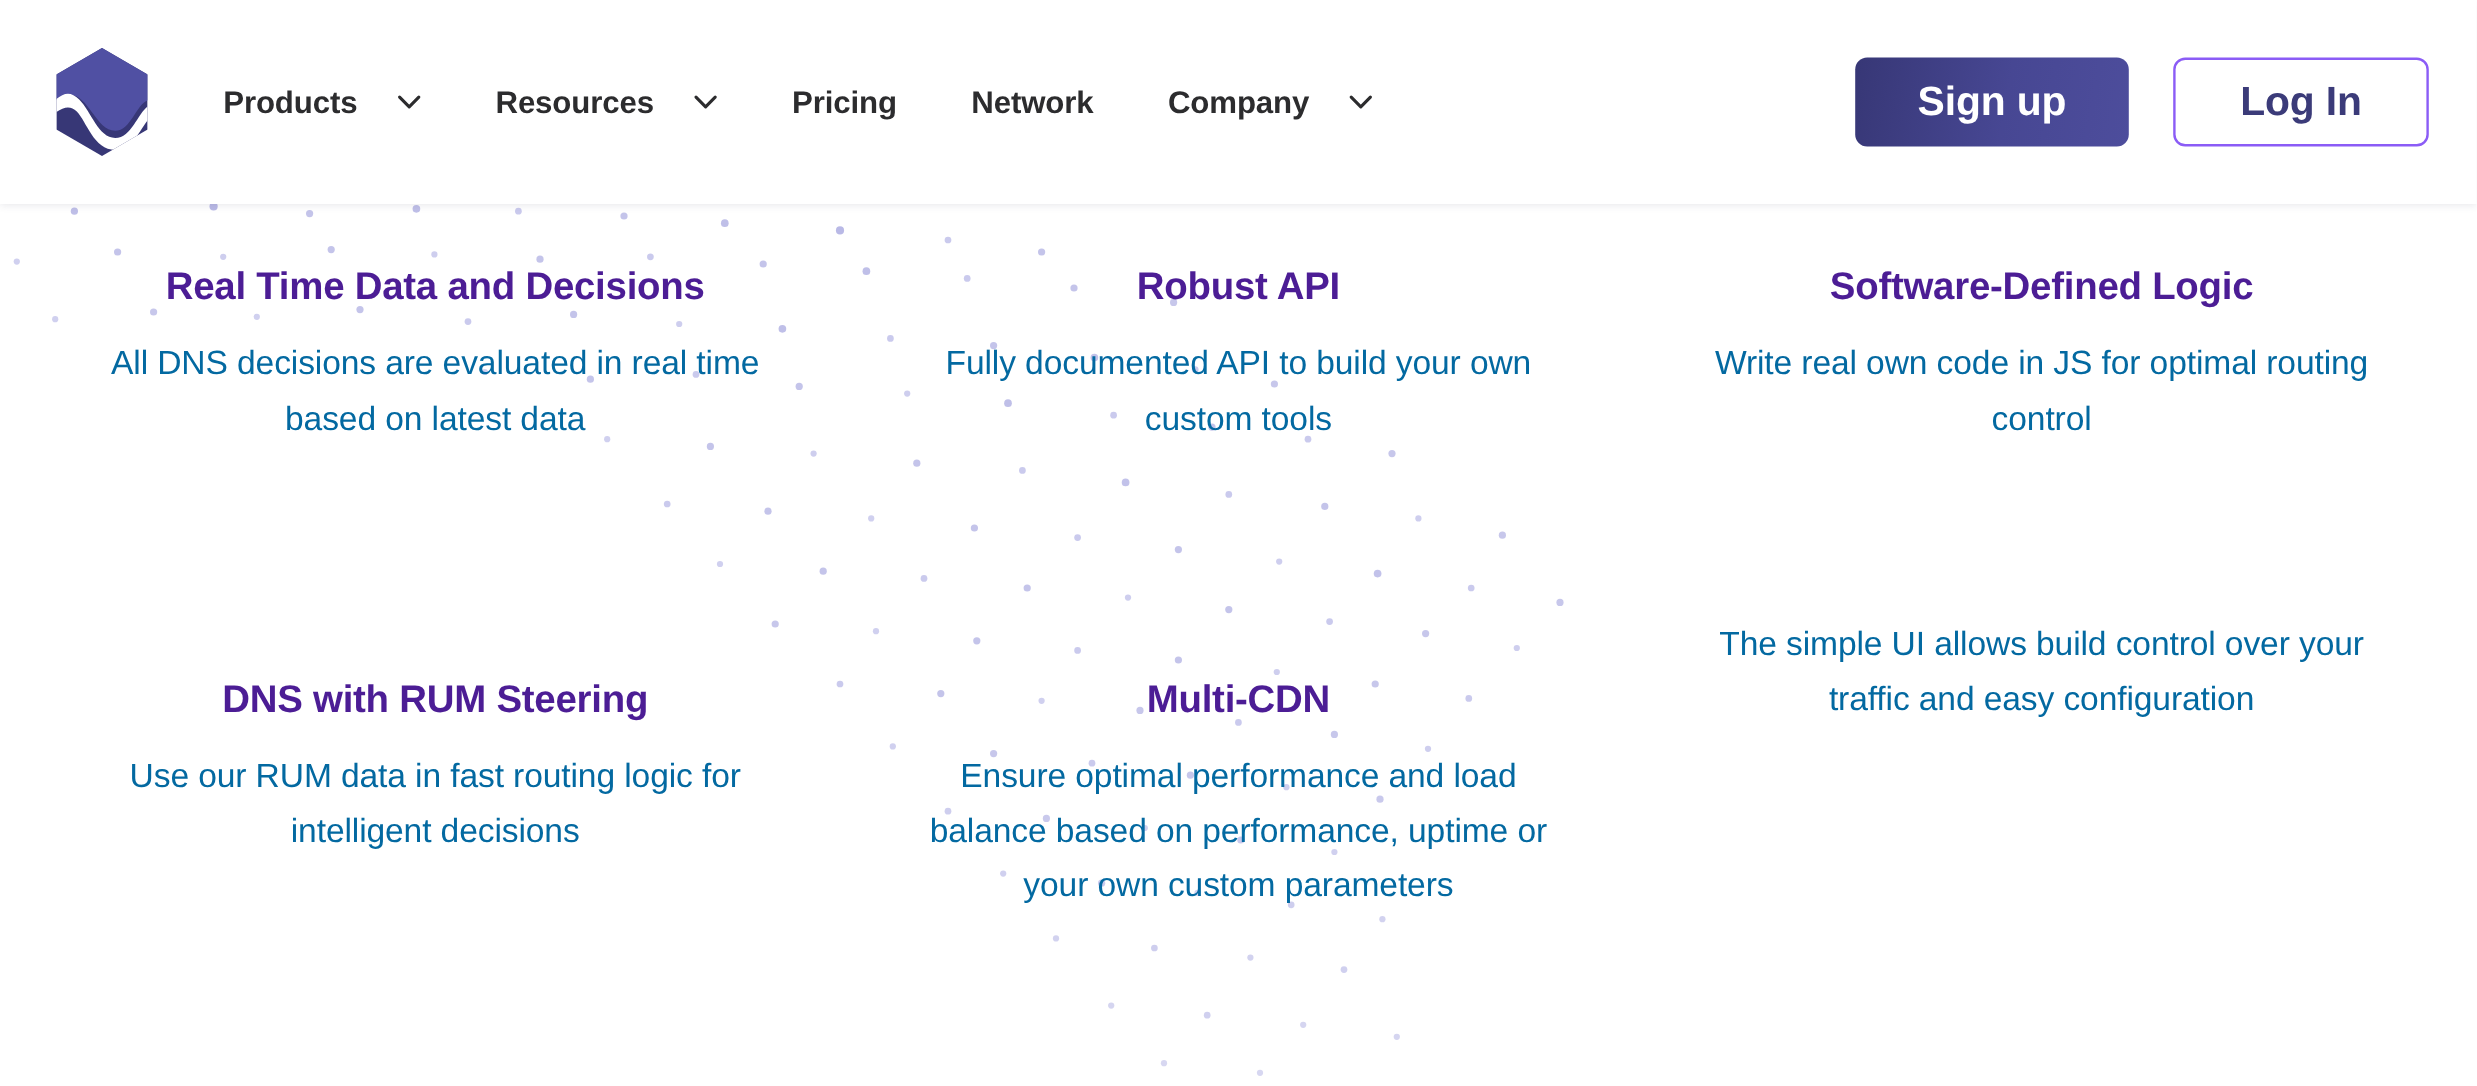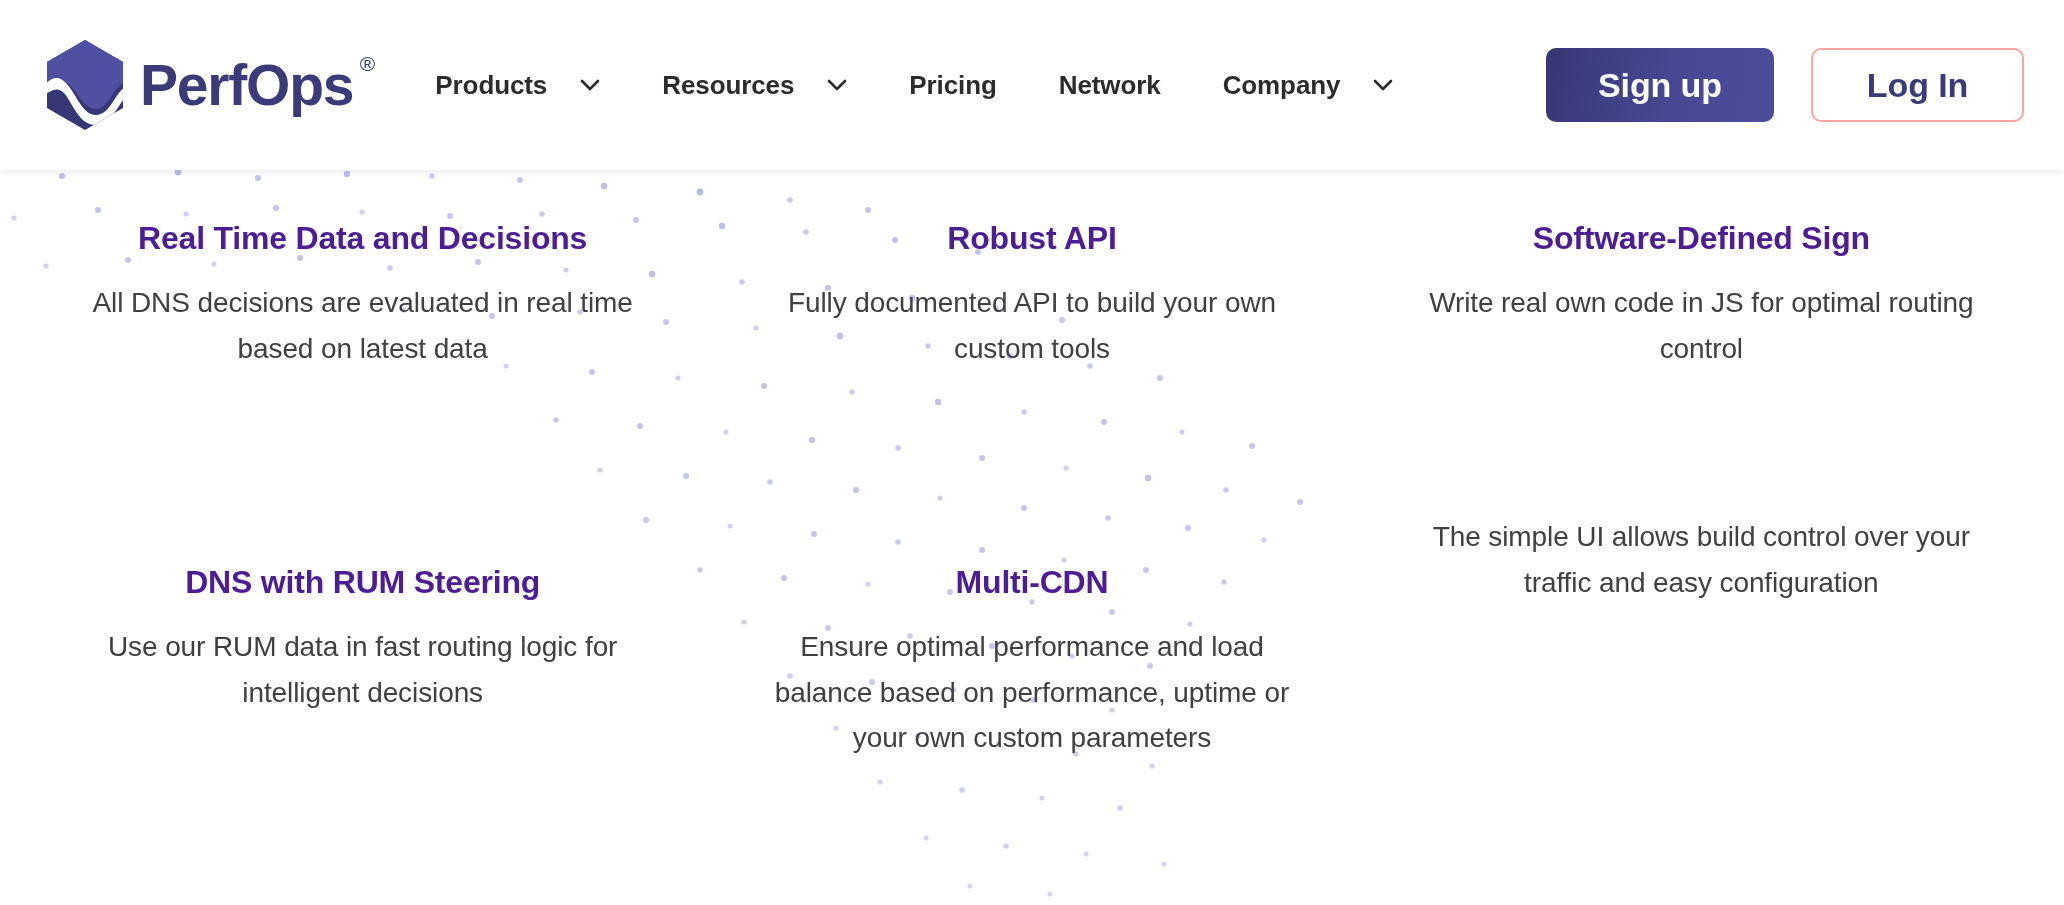--- a/index.html
+++ b/index.html
@@ -116,21 +116,21 @@
     height: 74px;
     color: #ffffff;
     background: linear-gradient(100deg, #373776 0%, #474793 55%, #4d4d9c 100%);
     border: none;
   }
   .btn-login {
     width: 213px;
     height: 74px;
     color: #3b3b79;
     background: #ffffff;
-    border: 2px solid #fca5a5;
+    border: 2px solid #8b5cf6;
   }
 
   
   .page-body {
     position: absolute;
     top: 170px; left: 0;
     width: 2064px;
     height: 735px;
     background: #ffffff;
     overflow: hidden;
@@ -164,21 +164,21 @@
     font-weight: 700;
     color: #4c1d95;
     margin: 0 0 20px 0;
     letter-spacing: -0.2px;
     line-height: 1.3;
     padding-top: 48px;
   }
   .feature-desc {
     font-size: 28px;
     font-weight: 400;
-    color: #404040;
+    color: #0369a1;
     line-height: 1.64;
     margin: 0;
     max-width: 560px;
     margin-left: auto;
     margin-right: auto;
     letter-spacing: -0.1px;
   }
 </style>
 </head>
 <body>
@@ -191,23 +191,20 @@
         <clipPath id="hexclip">
           <path d="M41 1 L79 23 L79 69 L41 91 L3 69 L3 23 Z"></path>
         </clipPath>
       </defs>
       <g clip-path="url(#hexclip)">
         <rect x="0" y="0" width="82" height="92" fill="#373776"></rect>
         <path d="M0 0 H82 V44 C70 44 66 70 52 70 C36 70 30 40 14 40 C7 40 3 44 0 47 Z" fill="#5050a3"></path>
         <path d="M-2 48 C8 38 14 36 22 44 C32 54 38 76 52 76 C68 76 72 48 84 48 L84 58 C76 58 70 86 52 86 C34 86 28 62 20 54 C14 48 8 50 -2 58 Z" fill="#ffffff"></path>
       </g>
     </svg>
-    <span class="wordmark">
-      <span>PerfOps</span><span class="reg">®</span>
-    </span>
   </a>
 
   <nav class="main-nav">
 
     <div class="nav-item">
       <span>Products</span>
       <svg class="chev" viewBox="0 0 20 12">
         <path d="M2 2 L10 10 L18 2" fill="none" stroke="#2c2c2e" stroke-width="2.6" stroke-linecap="round" stroke-linejoin="round"></path>
       </svg>
     </div>
@@ -375,21 +372,21 @@
       <h3 class="feature-title">Real Time Data and Decisions</h3>
       <p class="feature-desc">All DNS decisions are evaluated in real time based on latest data</p>
     </div>
 
     <div class="feature">
       <h3 class="feature-title">Robust API</h3>
       <p class="feature-desc">Fully documented API to build your own custom tools</p>
     </div>
 
     <div class="feature">
-      <h3 class="feature-title">Software-Defined Sign</h3>
+      <h3 class="feature-title">Software-Defined Logic</h3>
       <p class="feature-desc">Write real own code in JS for optimal routing control</p>
     </div>
 
     <div class="feature feature-row2">
       <h3 class="feature-title">DNS with RUM Steering</h3>
       <p class="feature-desc">Use our RUM data in fast routing logic for intelligent decisions</p>
     </div>
 
     <div class="feature feature-row2">
       <h3 class="feature-title">Multi-CDN</h3>

